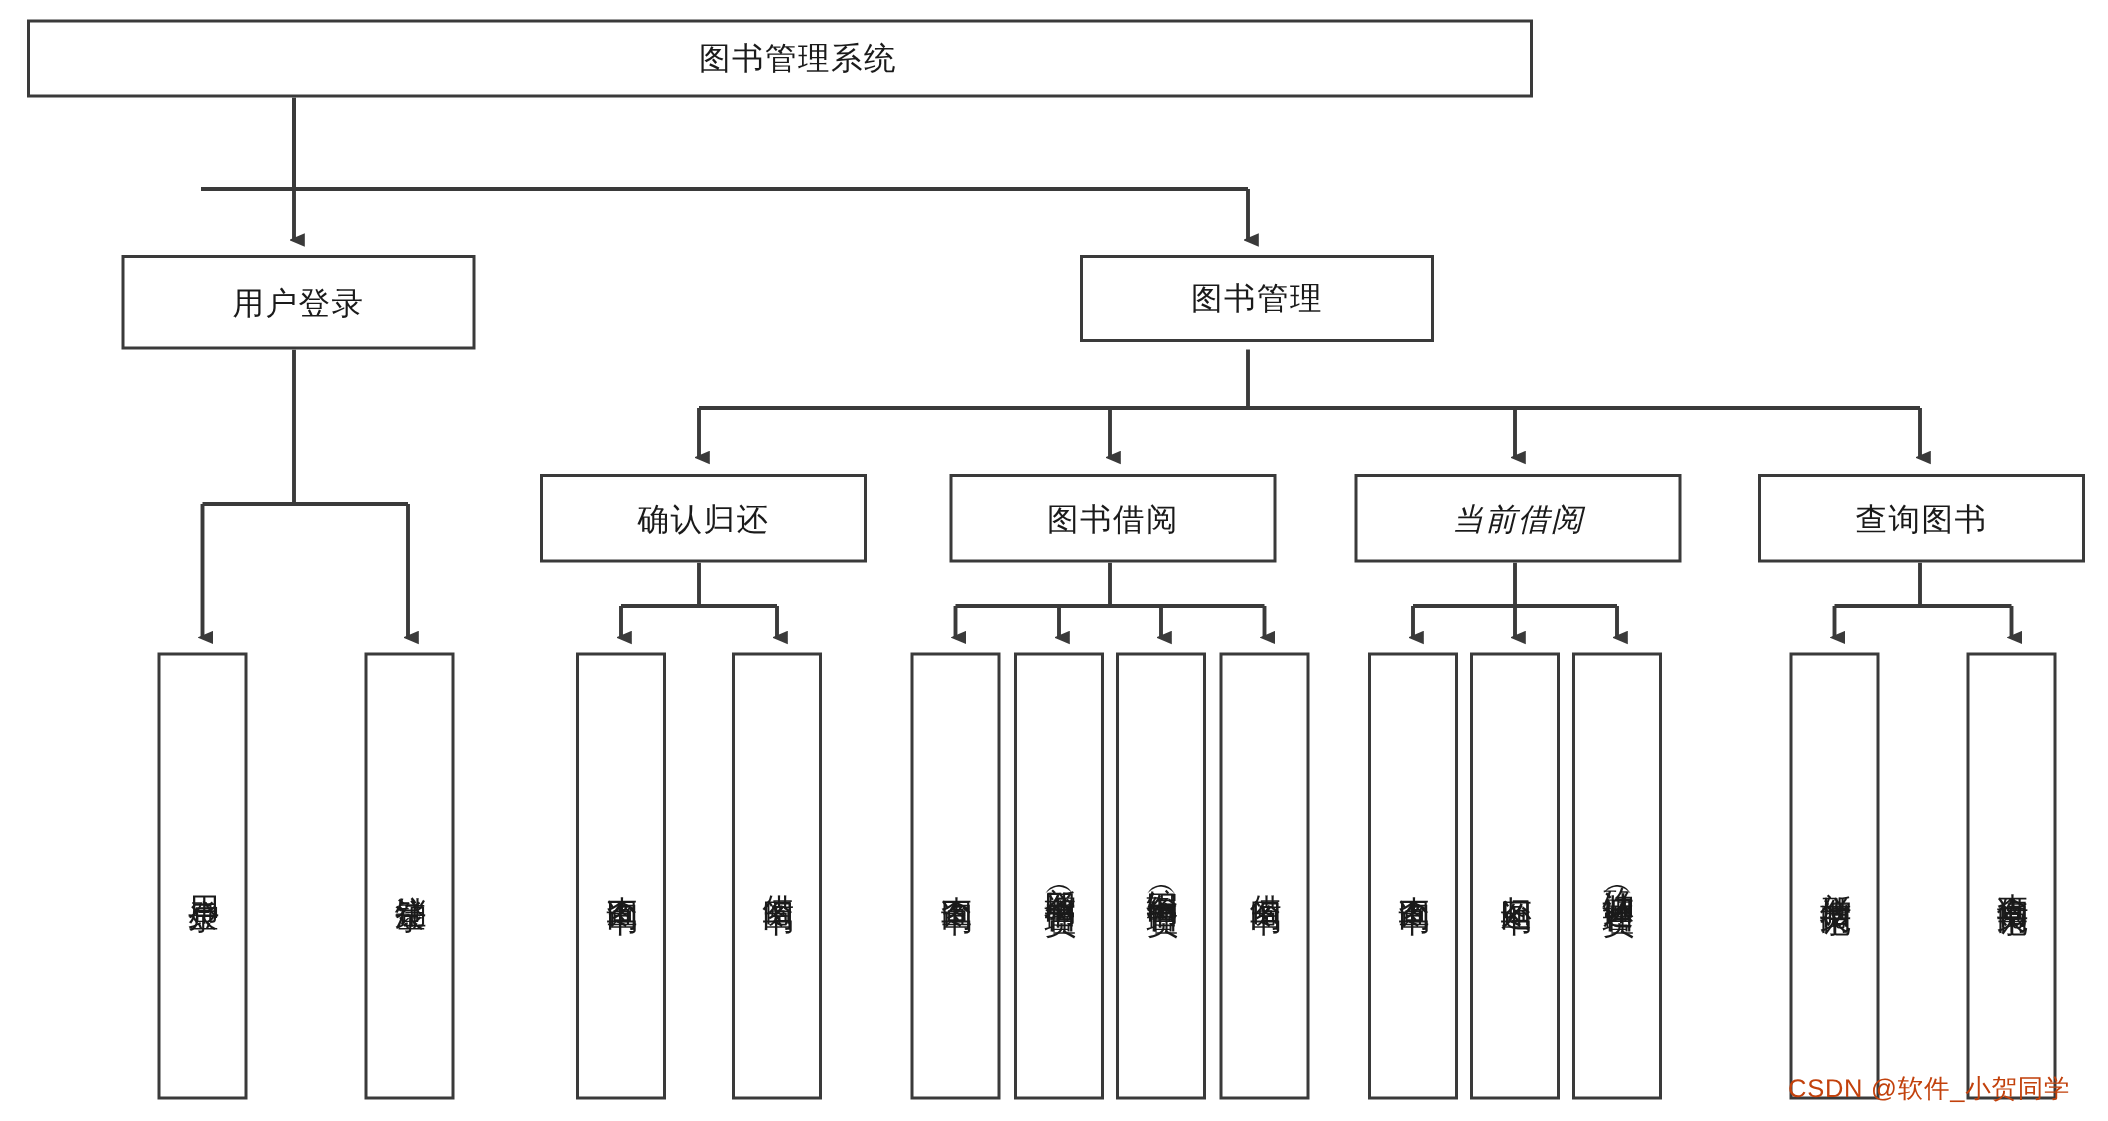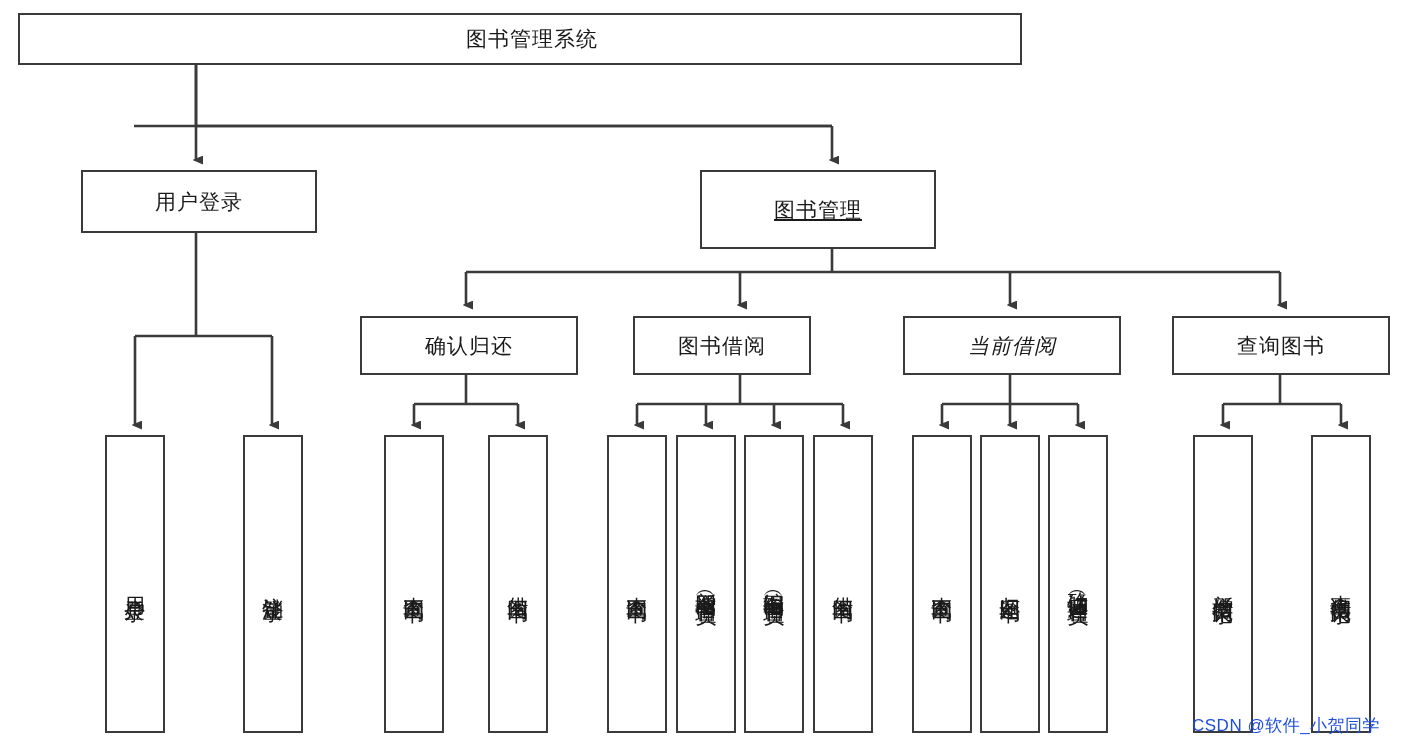--- a/index.html
+++ b/index.html
@@ -48,21 +48,21 @@
   #edges {
     position: absolute;
     left: 0;
     top: 0;
     width: 1405px;
     height: 747px;
     pointer-events: none;
   }
   .watermark {
     position: absolute;
-    color: #1d4ed8;
+    color: #c2410c;
     font-size: 17px;
     white-space: nowrap;
     letter-spacing: 0.5px;
   }
 </style>
 </head>
 <body>
 
 <div id="canvas">
 
@@ -120,28 +120,28 @@
     </g>
   </svg>
 
   <div class="node horizontal" style="left:18px; top:13px; width:1004px; height:52px;padding-left:24px;">
     <span>图书管理系统</span>
   </div>
 
   <div class="node horizontal" style="left:81px; top:170px; width:236px; height:63px;">
     <span>用户登录</span>
   </div>
-  <div class="node horizontal" style="left:700px; top:170px; width:236px; height:79px;text-decoration:underline;">
+  <div class="node horizontal" style="left:720px; top:170px; width:236px; height:58px;">
     <span>图书管理</span>
   </div>
 
   <div class="node horizontal" style="left:360px; top:316px; width:218px; height:59px;">
     <span>确认归还</span>
   </div>
-  <div class="node horizontal" style="left:633px; top:316px; width:178px; height:59px;">
+  <div class="node horizontal" style="left:633px; top:316px; width:218px; height:59px;">
     <span>图书借阅</span>
   </div>
   <div class="node horizontal" style="left:903px; top:316px; width:218px; height:59px;font-style:italic;">
     <span>当前借阅</span>
   </div>
   <div class="node horizontal" style="left:1172px; top:316px; width:218px; height:59px;">
     <span>查询图书</span>
   </div>
 
   <div class="node vertical" style="left:105px; top:435px; width:60px; height:298px;">

